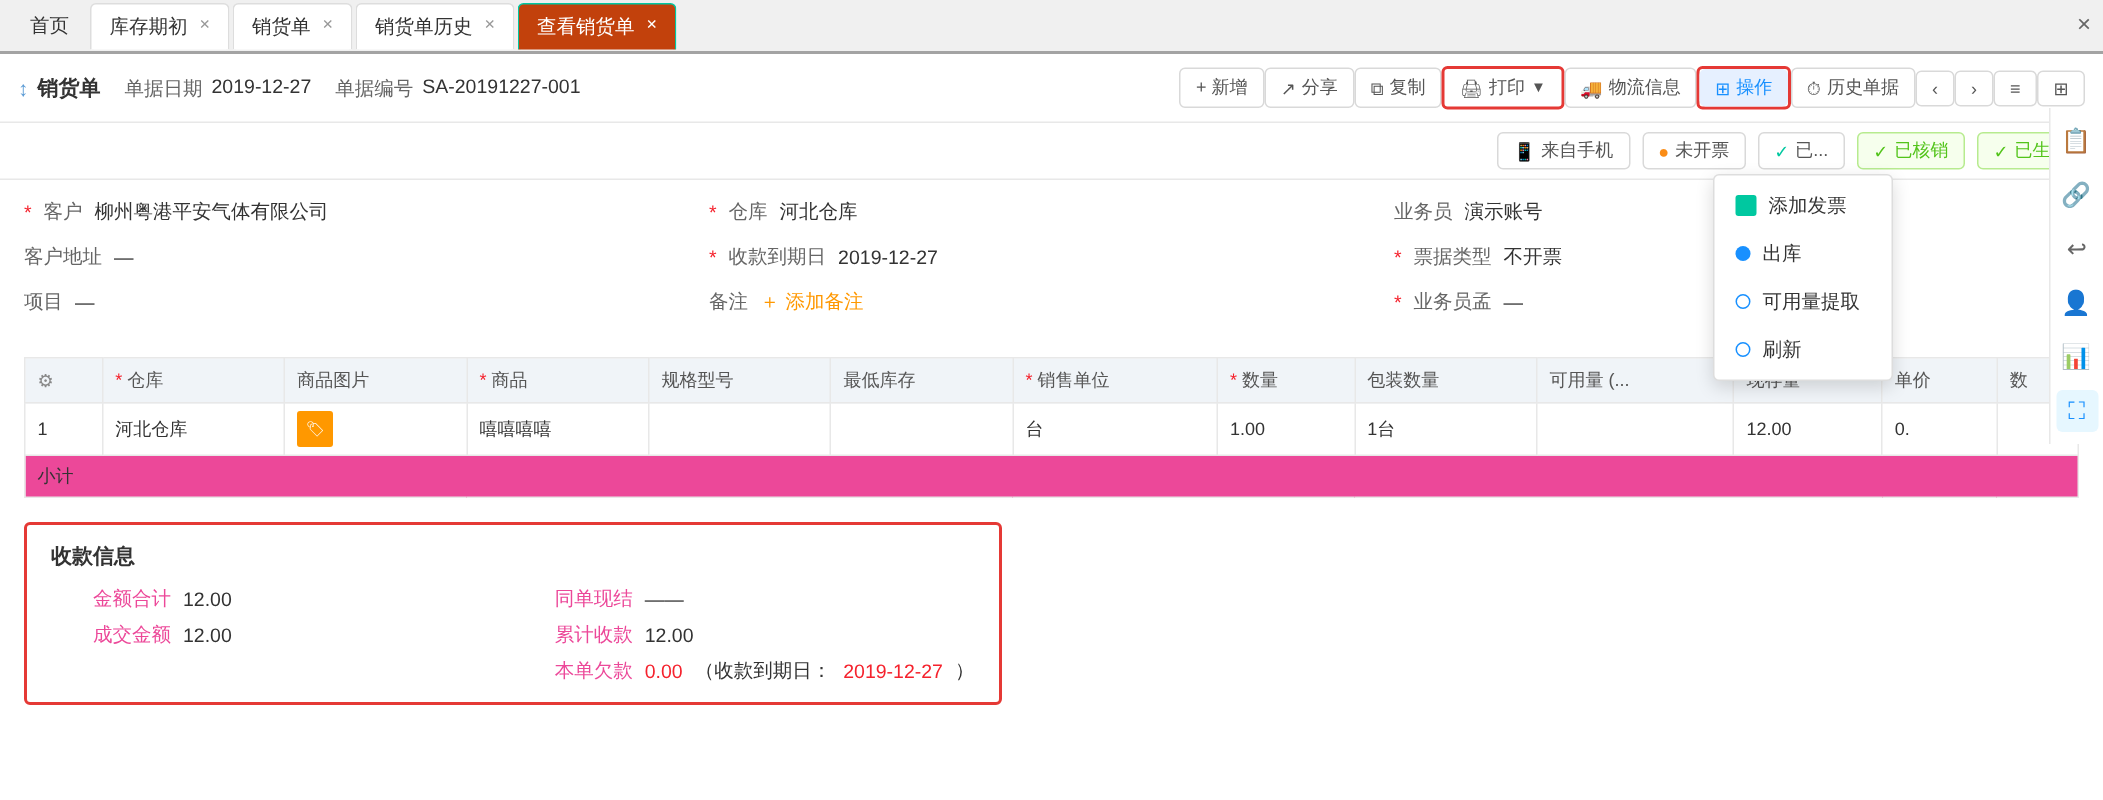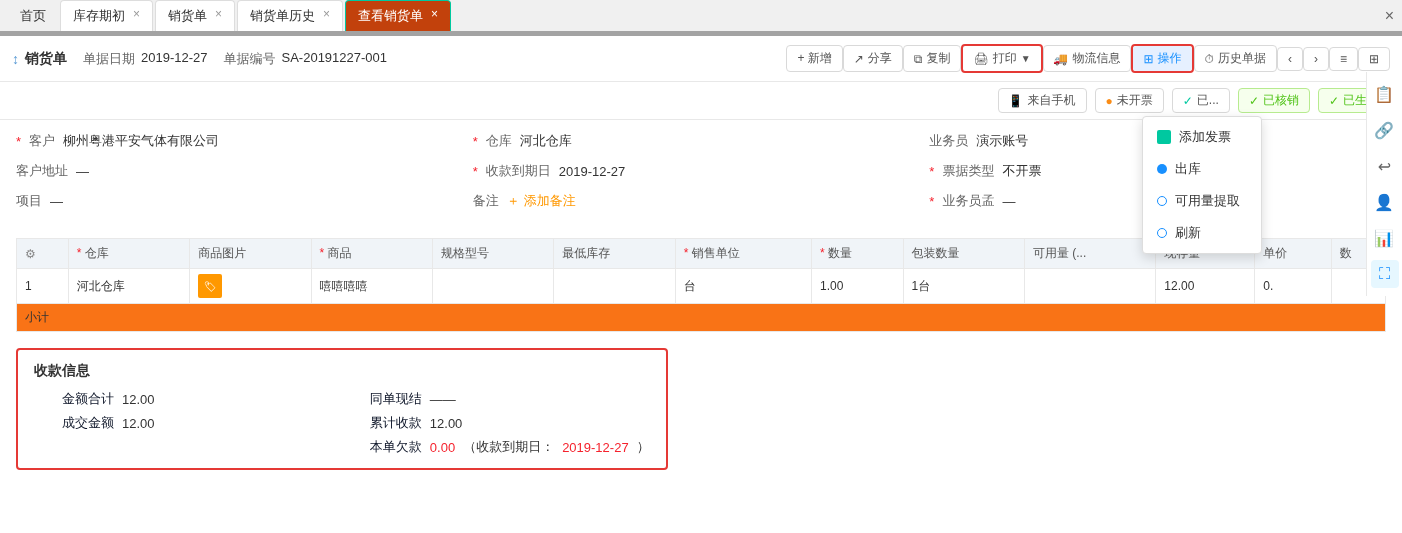--- a/index.html
+++ b/index.html
@@ -1,20 +1,20 @@
 <!DOCTYPE html>
 <html><head>
   <meta charset="utf-8">
   <style>
     * { box-sizing: border-box; margin: 0; padding: 0; }
     body { font-family: 'Microsoft YaHei', Arial, sans-serif; font-size: 13px; background: #f5f5f5; color: #333; }
 
     
     .tab-bar {
-      display: flex; align-items: center; background: #f0f0f0; border-bottom: 5px solid #a3a3a3;
+      display: flex; align-items: center; background: #f0f0f0; border-bottom: 2px solid #a3a3a3;
       padding: 0 8px; height: 36px; gap: 2px;
     }
     .tab {
       display: flex; padding: 6px 12px; background: #fff;
       border: 1px solid #ddd; border-bottom: none; border-radius: 4px 4px 0 0;
       cursor: pointer; font-size: 13px; gap: 6px; white-space: nowrap;
     }
     .tab.highlight { background: #c2410c; color: #fff; border-color: #00c8a0; }
     .tab-close { color: #999; font-size: 12px; cursor: pointer; margin-left: 2px; }
     .tab-home { font-size: 13px; padding: 6px 12px; cursor: pointer; }
@@ -66,32 +66,32 @@
     .add-note-btn { color: #ff9800; cursor: pointer; font-size: 13px; display: flex; align-items: center; gap: 4px; }
 
     
     .data-table { width: 100%; border-collapse: collapse; font-size: 12px; margin-top: 4px; }
     .data-table th {
       background: #f0f4f8; border: 1px solid #e8e8e8; padding: 6px 8px;
       text-align: left; color: #555; font-weight: normal; white-space: nowrap;
     }
     .data-table th .required { color: #f5222d; }
     .data-table td { border: 1px solid #e8e8e8; padding: 5px 8px; color: #333; white-space: nowrap; }
-    .data-table tr.subtotal td { background: #f97316; }
+    .data-table tr.subtotal td { background: #ec4899; }
     .gear-icon { color: #888; }
 
     
     .payment-box {
       border: 2px solid #e53935; border-radius: 4px; padding: 12px 16px;
       margin: 8px 16px; display: inline-block; min-width: 520px; background: #fff;
     }
     .payment-title { font-weight: bold; font-size: 14px; margin-bottom: 10px; }
     .payment-grid { display: grid; grid-template-columns: 1fr 1fr; gap: 6px 0; }
     .payment-row { display: flex; align-items: center; gap: 8px; font-size: 13px; }
-    .payment-label { color: #0f172a; width: 80px; text-align: right; }
+    .payment-label { color: #ec4899; width: 80px; text-align: right; }
     .payment-value { color: #333; }
     .payment-value.red { color: #f5222d; }
     .payment-value.date { color: #f5222d; }
 
     
     .dropdown-popup {
       position: absolute; top: 80px; right: 140px; background: #fff;
       border: 1px solid #ddd; border-radius: 4px; box-shadow: 0 4px 12px rgba(0,0,0,0.15);
       z-index: 100; min-width: 120px; padding: 4px 0;
     }

